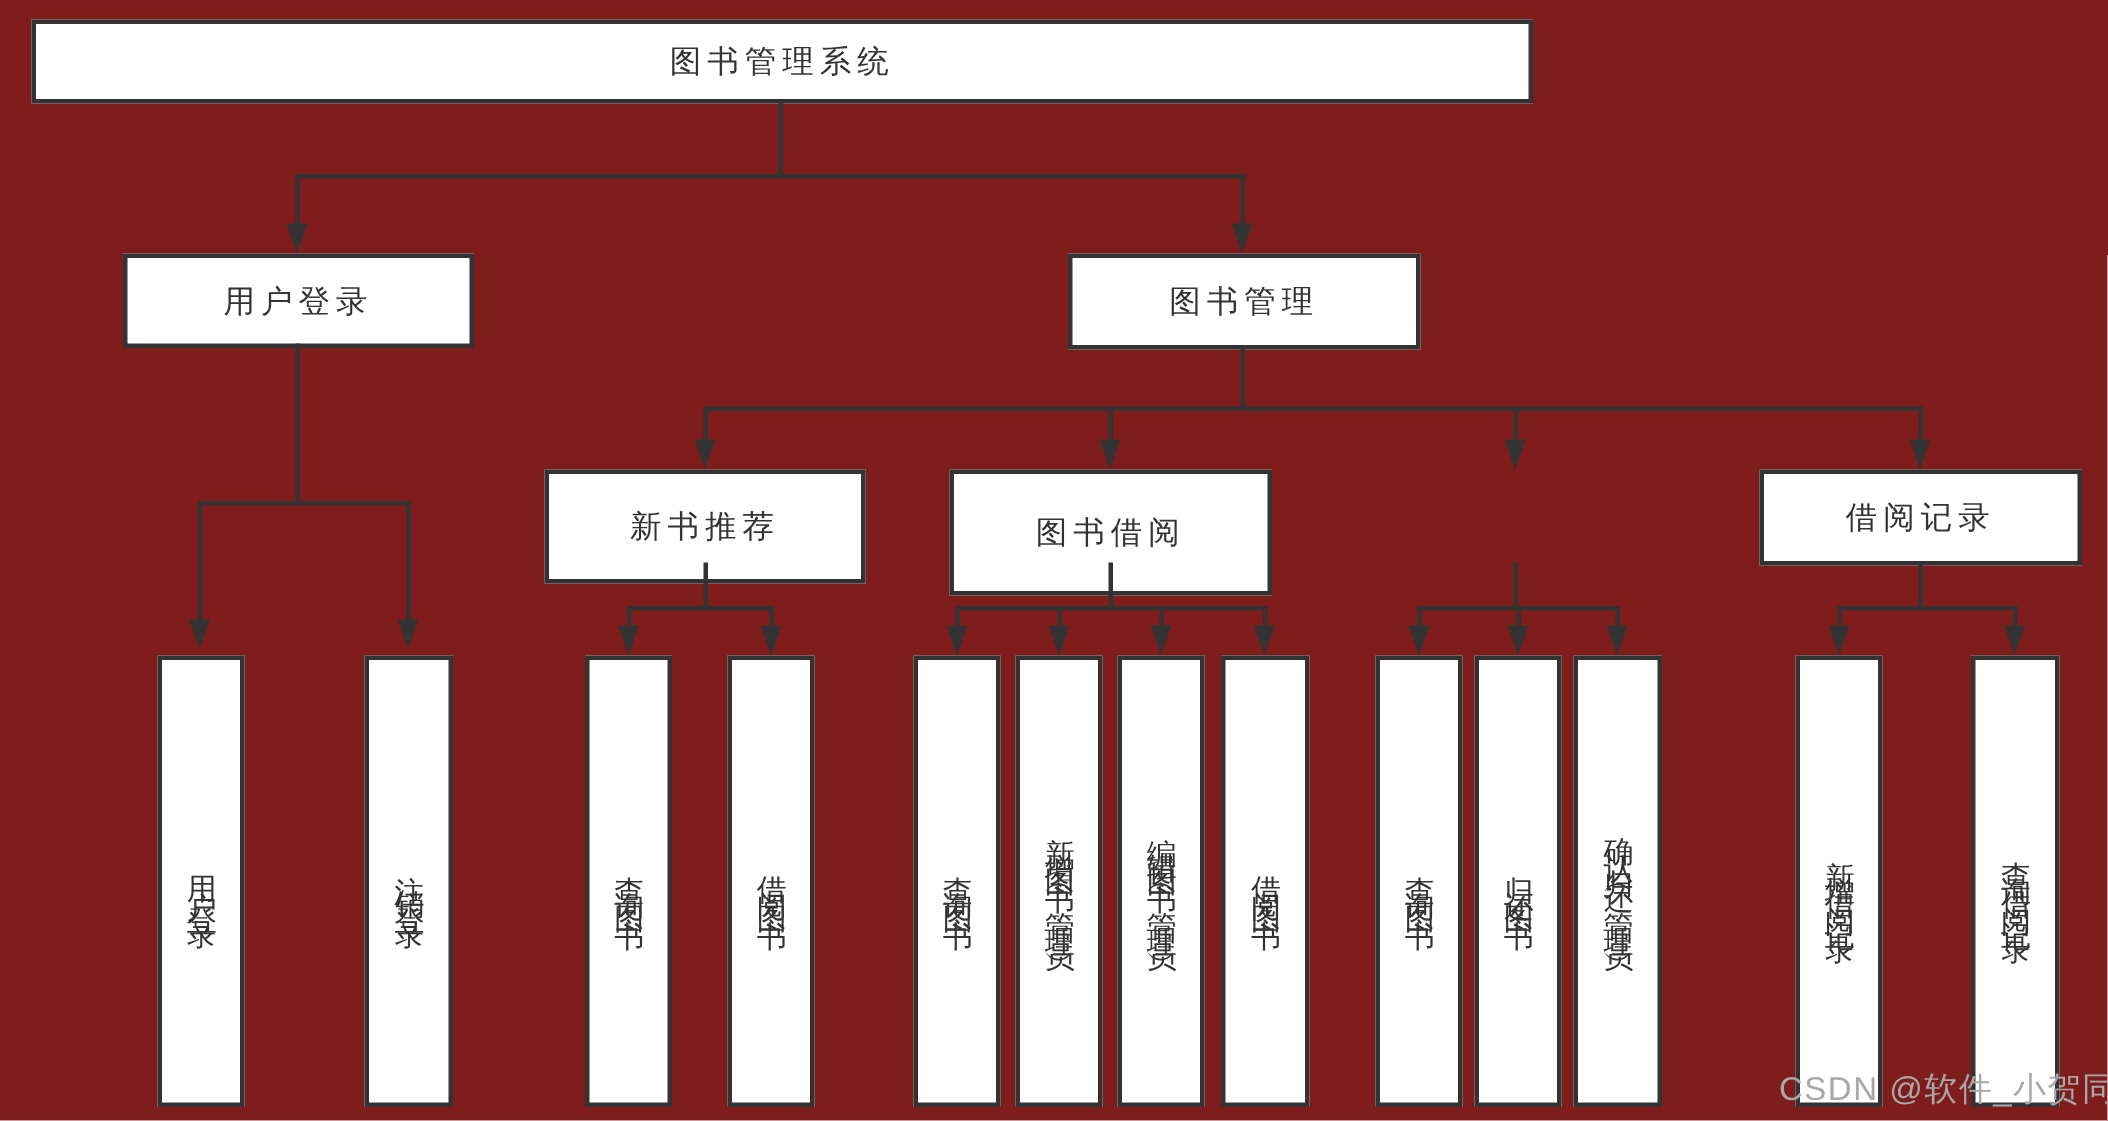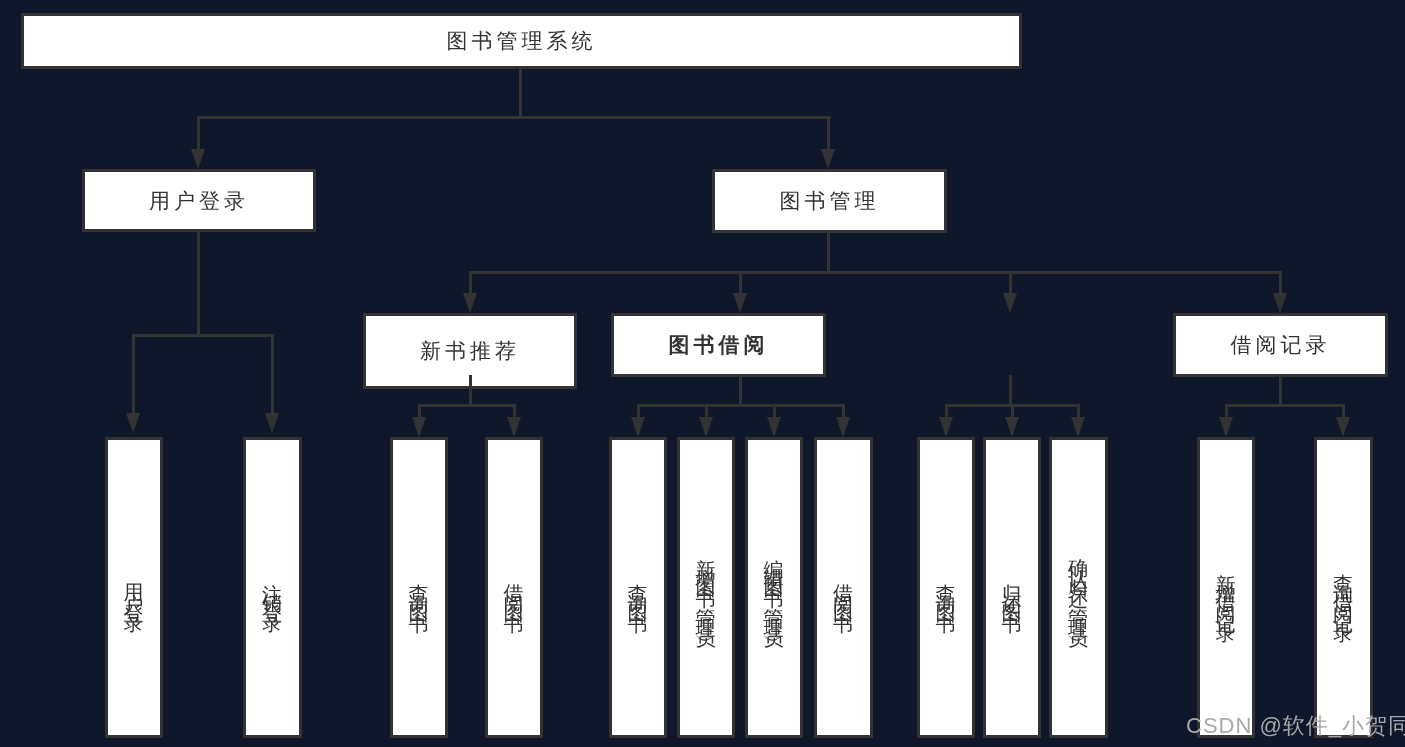--- a/index.html
+++ b/index.html
@@ -1,17 +1,17 @@
 <!DOCTYPE html>
 <html><head>
 <meta charset="utf-8">
 <style>
   html,body{margin:0;padding:0;background:#ffffff;}
   .stage{
-    position:relative;width:1405px;height:747px;background:#0f172a;
+    position:relative;width:1405px;height:747px;background:#7f1d1d;
     font-family:"Liberation Sans",sans-serif;color:#333;overflow:hidden;
   }
   .box{
     position:absolute;box-sizing:border-box;border:3px solid #333333;background:#ffffff;
     display:flex;align-items:center;justify-content:center;color:#333333;
   }
   .hbox{font-size:21px;letter-spacing:4px;}
   .vbox{
     writing-mode:vertical-rl;text-orientation:mixed;
     font-size:20px;letter-spacing:10px;line-height:1;
@@ -32,21 +32,21 @@
 <body>
 
 <div class="stage">
 
   <div class="box hbox" style="left:21px;top:13px;width:1001px;height:56px;">图书管理系统</div>
 
   <div class="box hbox" style="left:82px;top:169px;width:234px;height:63px;">用户登录</div>
   <div class="box hbox" style="left:712px;top:169px;width:235px;height:64px;">图书管理</div>
 
   <div class="box hbox" style="left:363px;top:313px;width:214px;height:76px;">新书推荐</div>
-  <div class="box hbox" style="left:611px;top:313px;width:215px;height:64px;font-weight:bold;">图书借阅</div>
+  <div class="box hbox" style="left:633px;top:313px;width:215px;height:84px;">图书借阅</div>
   <div class="box hbox" style="left:1173px;top:313px;width:215px;height:64px;">借阅记录</div>
 
   <div class="box vbox" style="left:105px;top:437px;width:58px;height:301px;">用户登录</div>
   <div class="box vbox" style="left:243px;top:437px;width:59px;height:301px;">注销登录</div>
 
   <div class="box vbox" style="left:390px;top:437px;width:58px;height:301px;">查询图书</div>
   <div class="box vbox" style="left:485px;top:437px;width:58px;height:301px;">借阅图书</div>
 
   <div class="box vbox" style="left:609px;top:437px;width:58px;height:301px;">查询图书</div>
   <div class="box vbox" style="left:677px;top:437px;width:58px;height:301px;">新增图书（管理员）</div>

